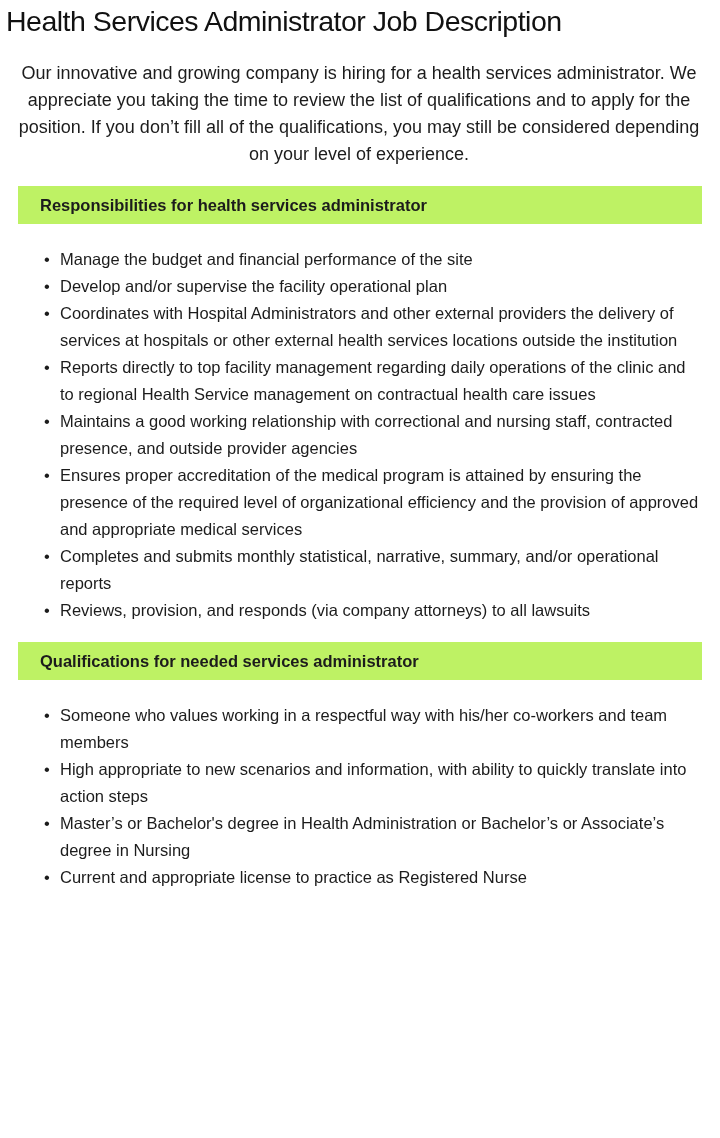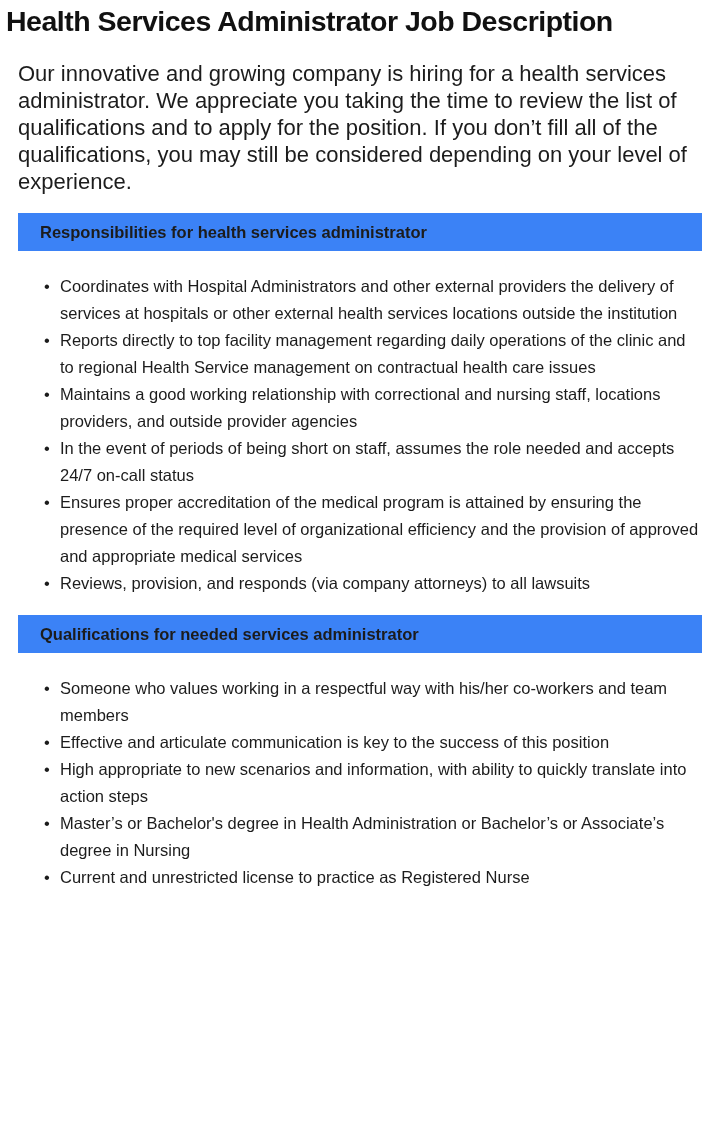--- a/index.html
+++ b/index.html
@@ -7,35 +7,36 @@
   body {
     width: 720px;
     min-height: 1138px;
     background: #ffffff;
     color: #1c1c1c;
     font-family: "Liberation Sans", sans-serif;
     overflow: hidden;
   }
   .page-title {
     font-size: 28.5px;
-    font-weight: bold;
+    font-weight: normal;
     letter-spacing: -0.5px;
     line-height: 1.06;
     margin: 6px 4px 0 6px;
     white-space: nowrap;
     color: #111111;
   }
   .intro {
-    font-size: 22px;
+    font-size: 18px;
     line-height: 27px;
     margin: 24px 20px 4px 18px;
+    text-align: center;
   }
   .section-bar {
     margin: 18px 18px 0 18px;
-    background: #3b82f6;
+    background: #bef264;
     height: 38px;
     display: flex;
     align-items: center;
     padding: 0 22px;
   }
   .section-bar span {
     font-size: 16.5px;
     font-weight: bold;
     color: #1c1c1c;
   }
@@ -61,31 +62,32 @@
 
 <h1 class="page-title">Health Services Administrator Job Description</h1>
 
 <p class="intro">Our innovative and growing company is hiring for a health services administrator. We appreciate you taking the time to review the list of qualifications and to apply for the position. If you don’t fill all of the qualifications, you may still be considered depending on your level of experience.</p>
 
 <div class="section-bar">
   <span>Responsibilities for health services administrator</span>
 </div>
 
 <ul class="item-list">
+  <li>Manage the budget and financial performance of the site</li>
+  <li>Develop and/or supervise the facility operational plan</li>
   <li>Coordinates with Hospital Administrators and other external providers the delivery of services at hospitals or other external health services locations outside the institution</li>
   <li>Reports directly to top facility management regarding daily operations of the clinic and to regional Health Service management on contractual health care issues</li>
-  <li>Maintains a good working relationship with correctional and nursing staff, locations providers, and outside provider agencies</li>
-  <li>In the event of periods of being short on staff, assumes the role needed and accepts 24/7 on-call status</li>
+  <li>Maintains a good working relationship with correctional and nursing staff, contracted presence, and outside provider agencies</li>
   <li>Ensures proper accreditation of the medical program is attained by ensuring the presence of the required level of organizational efficiency and the provision of approved and appropriate medical services</li>
+  <li>Completes and submits monthly statistical, narrative, summary, and/or operational reports</li>
   <li>Reviews, provision, and responds (via company attorneys) to all lawsuits</li>
 </ul>
 
 <div class="section-bar">
   <span>Qualifications for needed services administrator</span>
 </div>
 
 <ul class="item-list">
   <li>Someone who values working in a respectful way with his/her co-workers and team members</li>
-  <li>Effective and articulate communication is key to the success of this position</li>
   <li>High appropriate to new scenarios and information, with ability to quickly translate into action steps</li>
   <li>Master’s or Bachelor's degree in Health Administration or Bachelor’s or Associate’s degree in Nursing</li>
-  <li>Current and unrestricted license to practice as Registered Nurse</li>
+  <li>Current and appropriate license to practice as Registered Nurse</li>
 </ul>
 
 </body></html>

